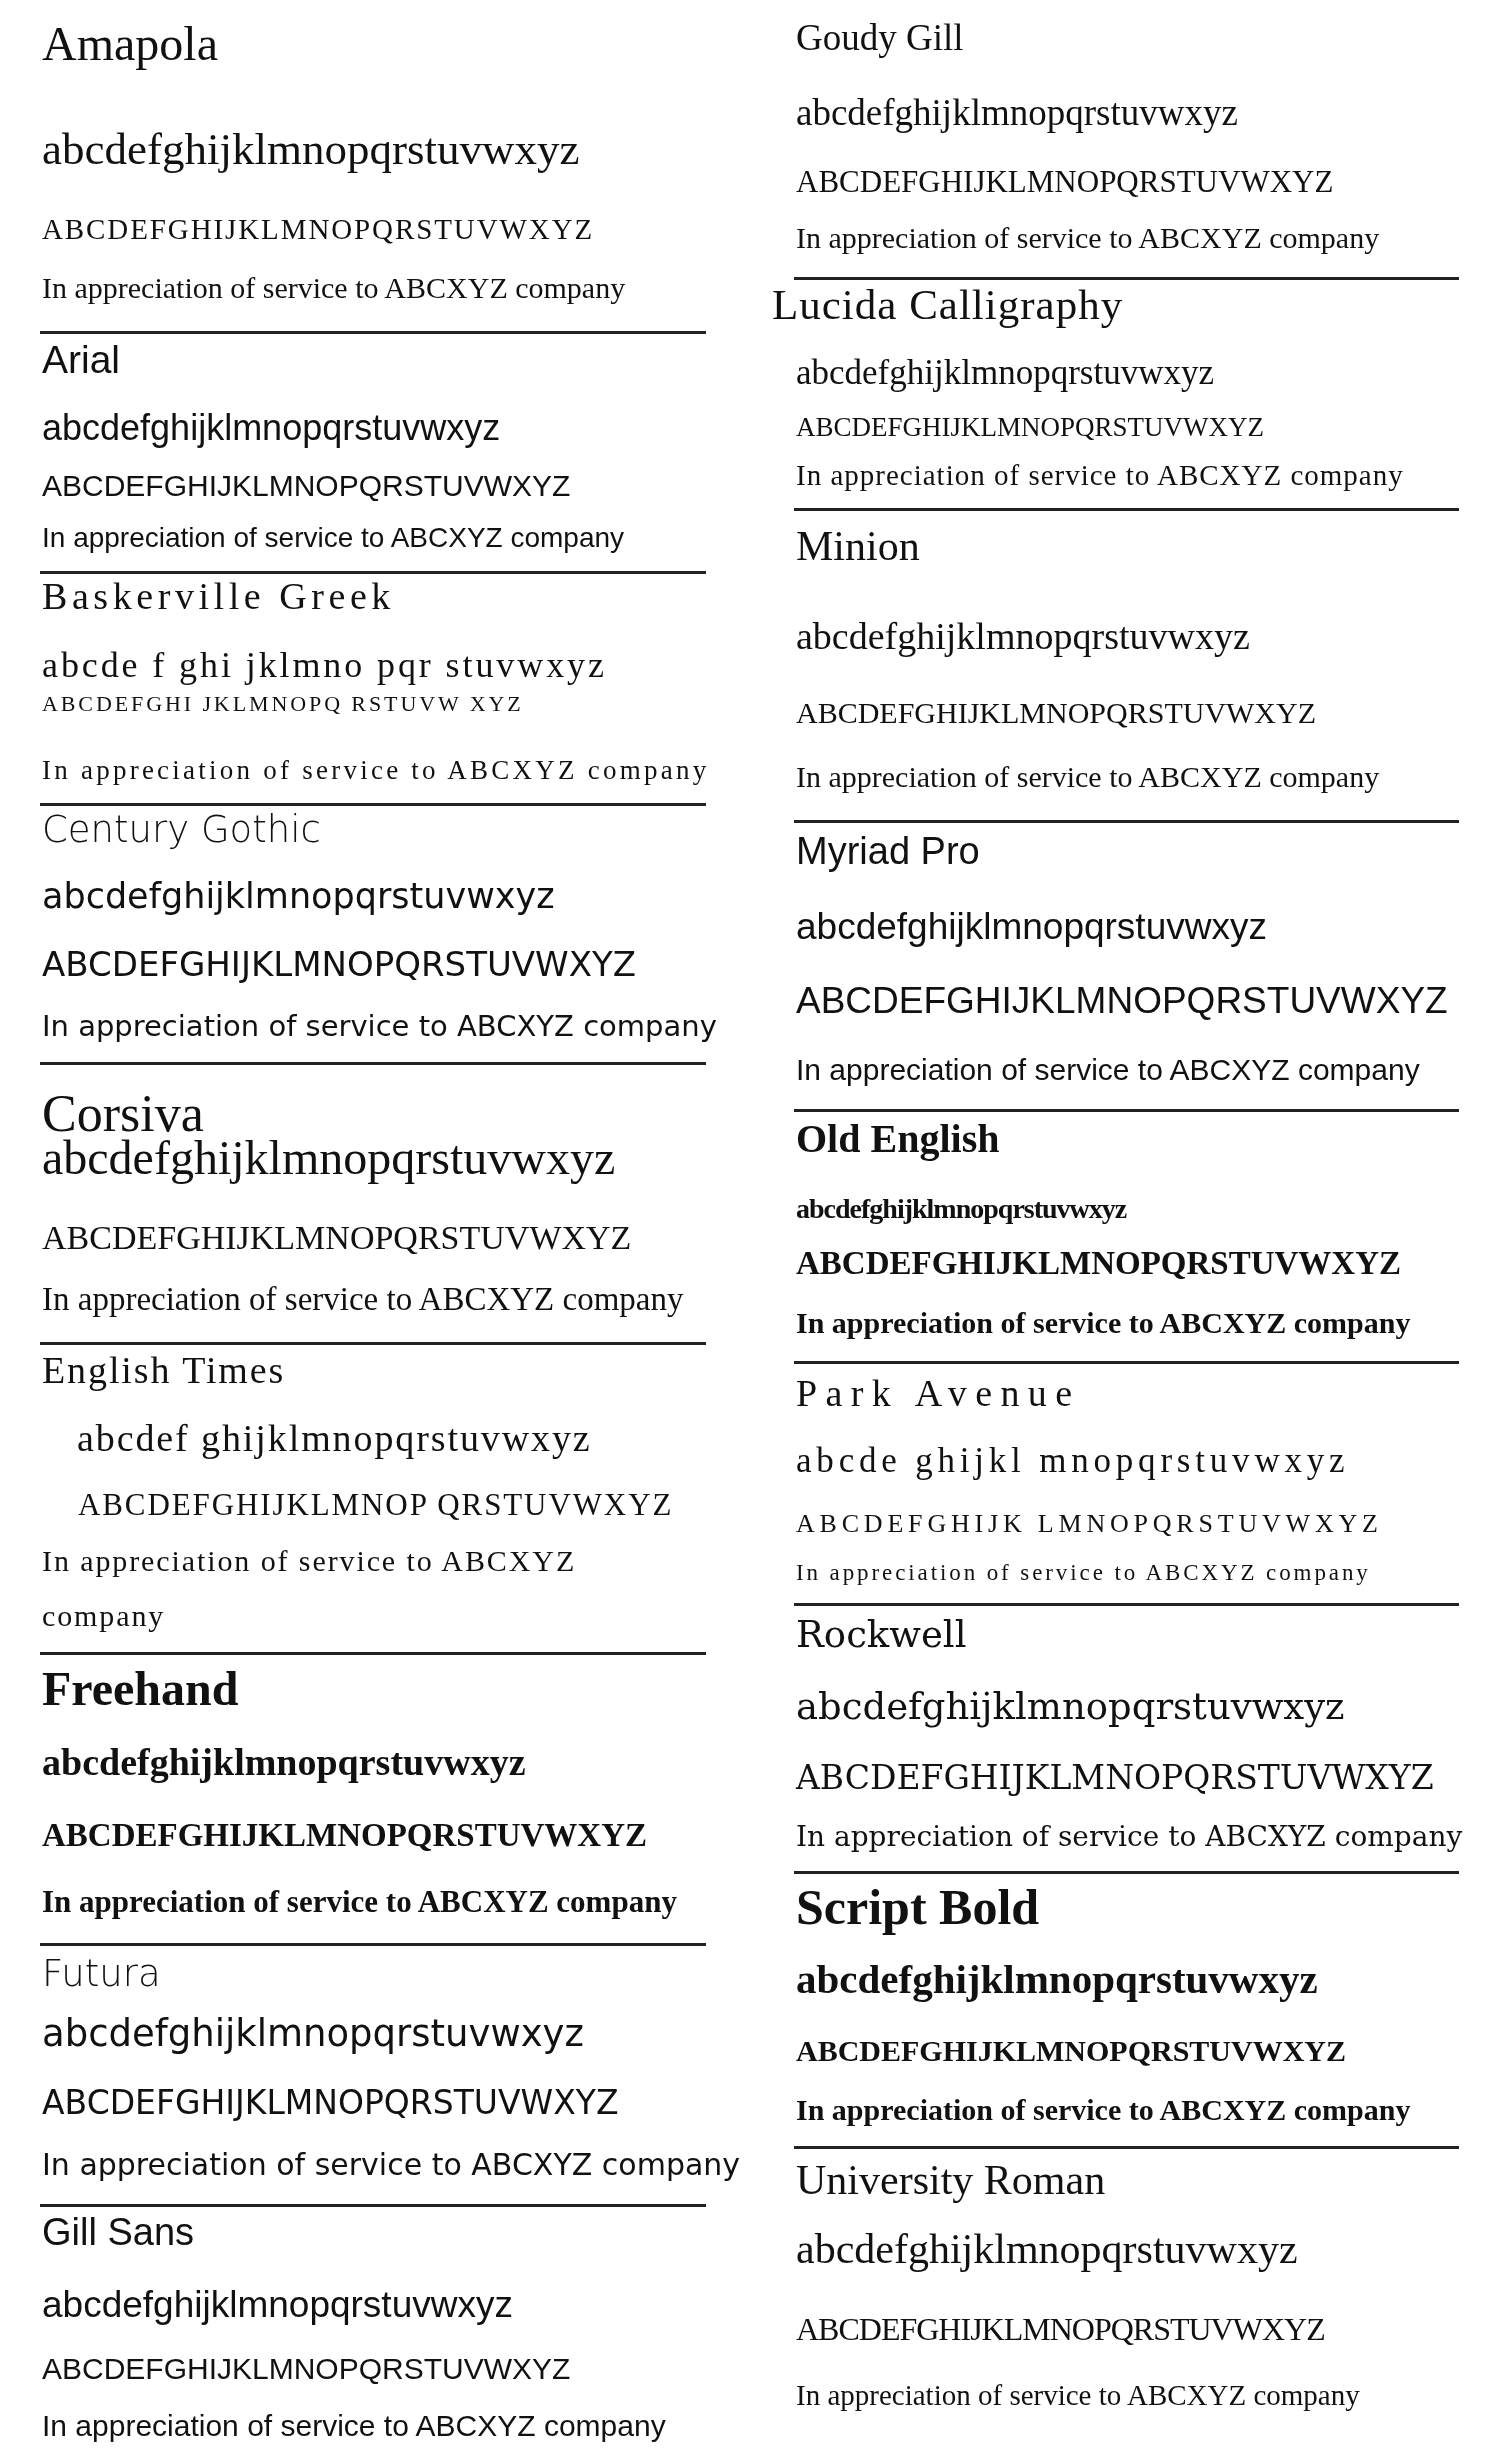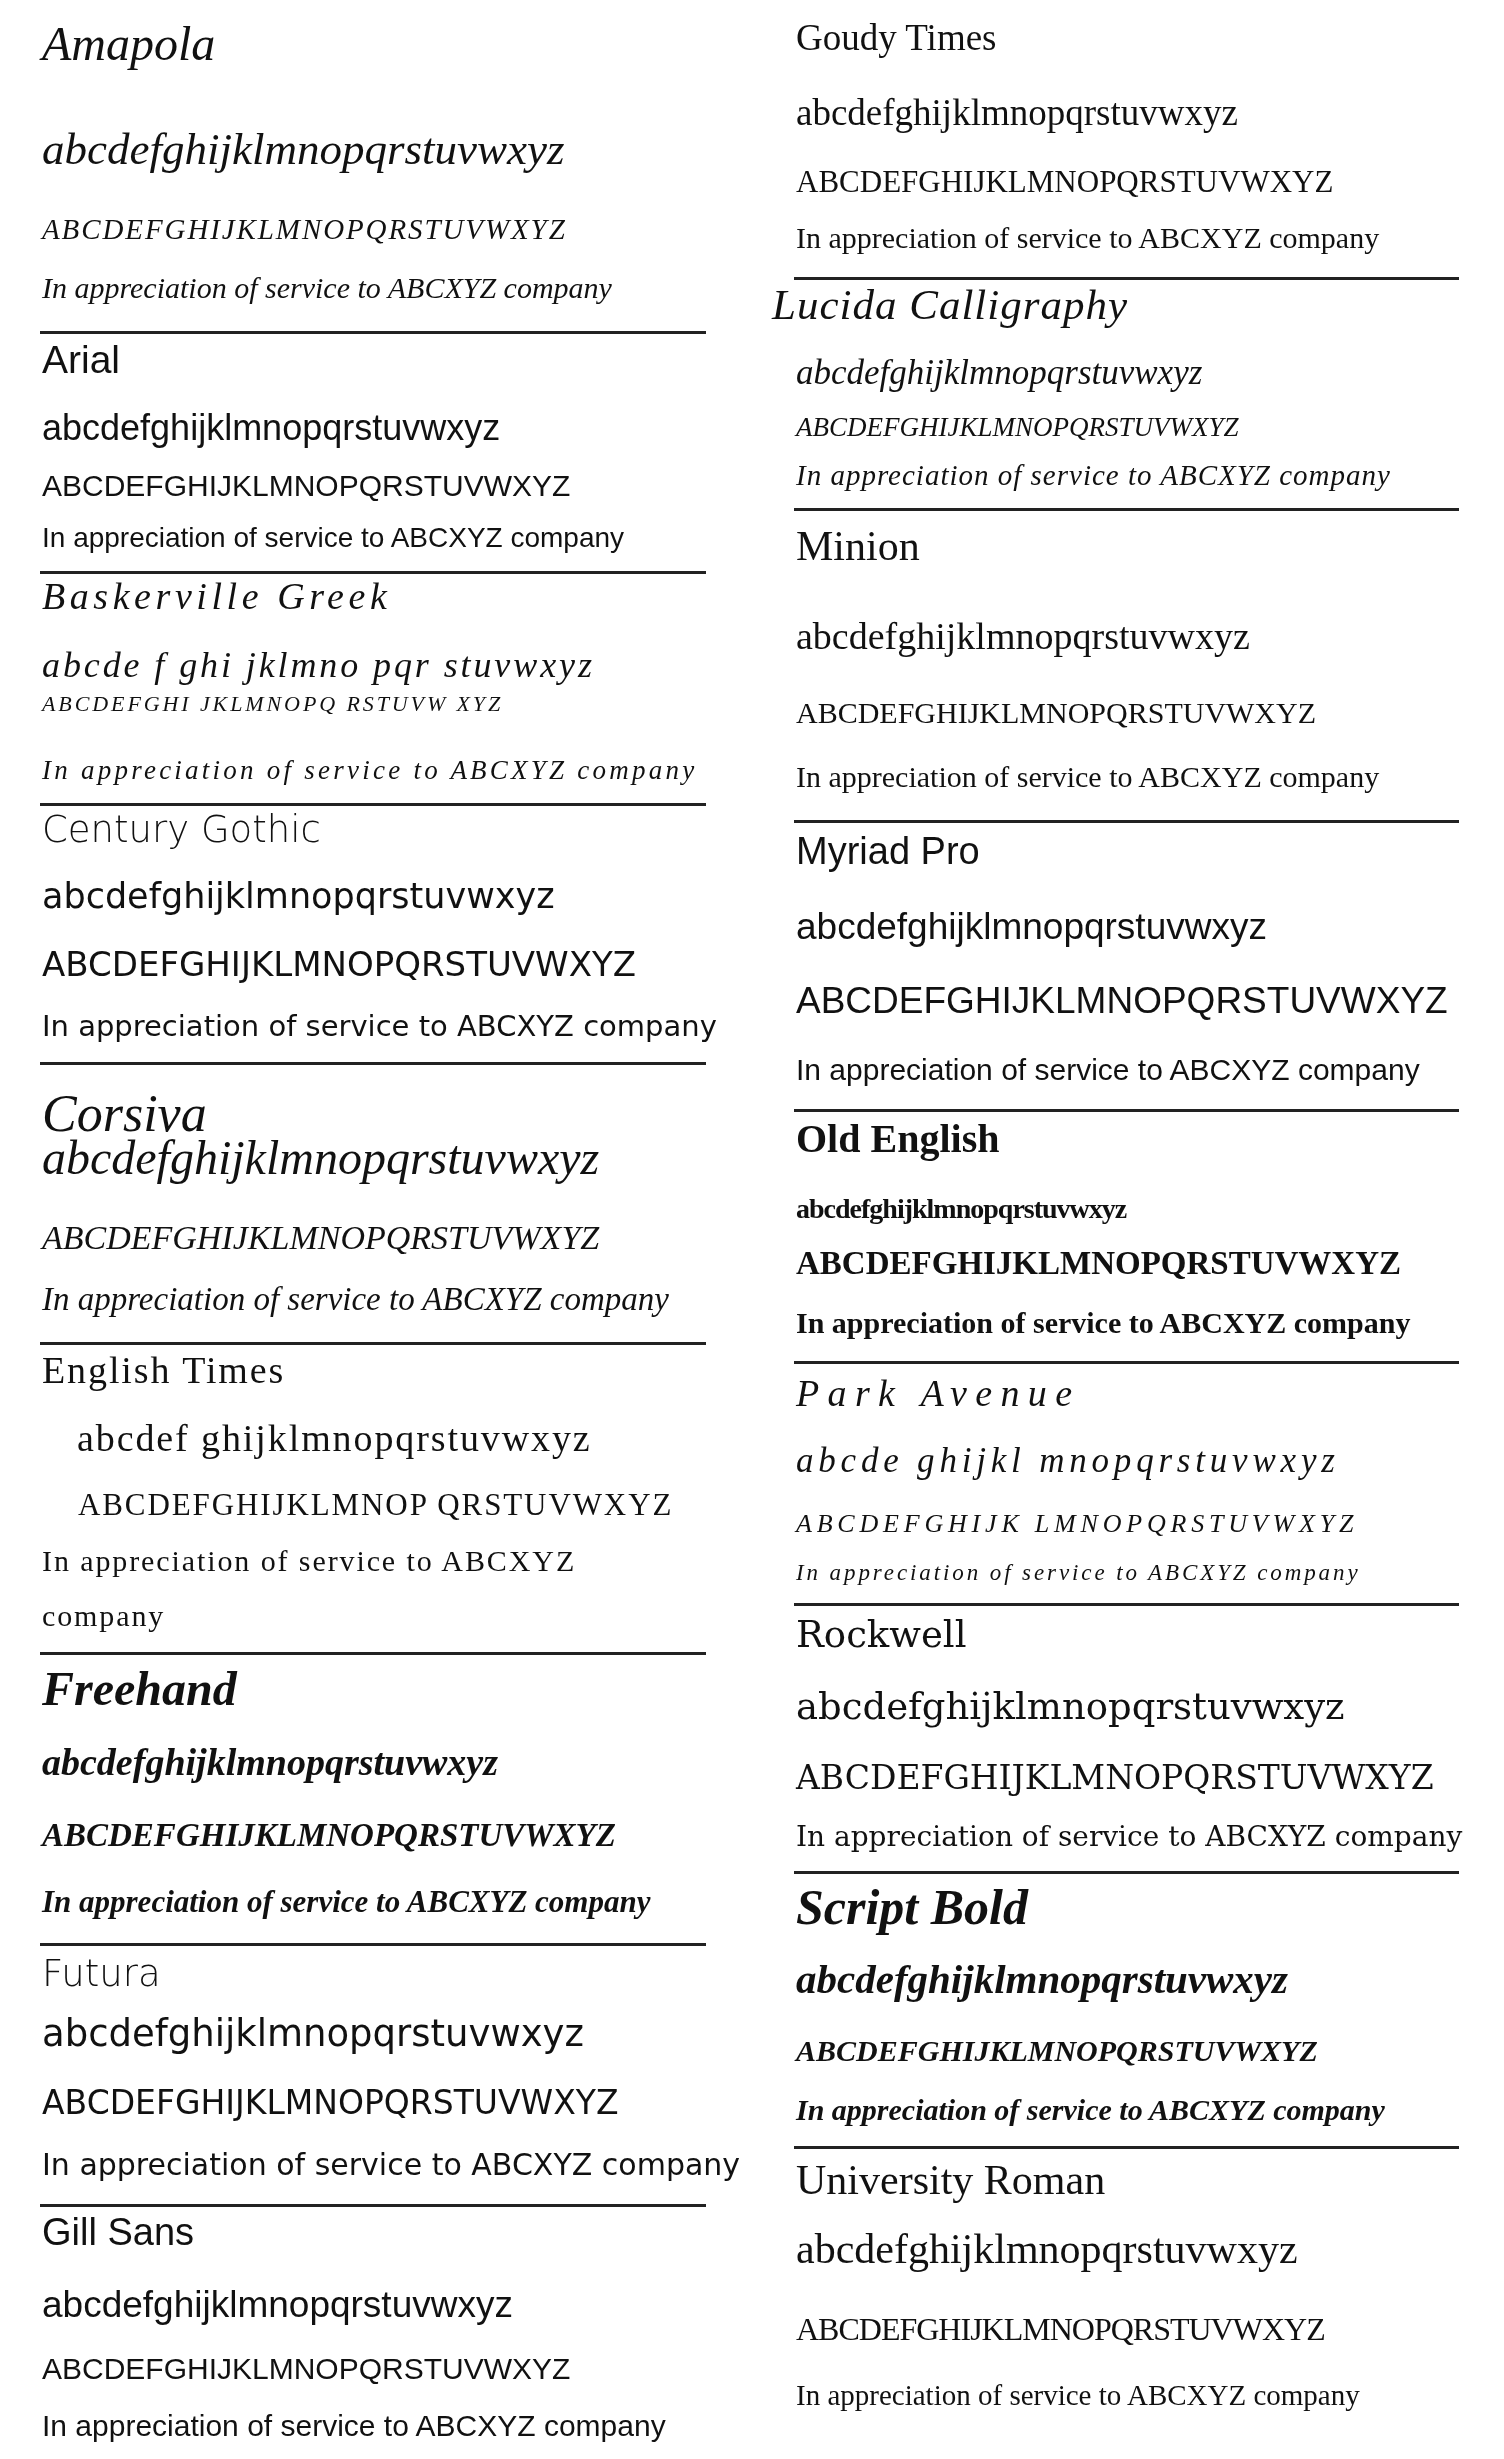--- a/index.html
+++ b/index.html
@@ -9,21 +9,21 @@
     white-space: nowrap;
     transform: translateY(-50%);
     line-height: 1;
     color: #111;
   }
   .divider { position: absolute; height: 2.9px; background: #222; }
   .serif { font-family: "Liberation Serif", "DejaVu Serif", serif; }
   .sans { font-family: "Liberation Sans", "DejaVu Sans", sans-serif; }
   .dsans { font-family: "DejaVu Sans", "Liberation Sans", sans-serif; }
   .dserif { font-family: "DejaVu Serif", "Liberation Serif", serif; }
-  .it { font-style: italic; }
+  .it { }
   .b { font-weight: bold; }
   .wide { letter-spacing: 0.12em; }
   .wider { letter-spacing: 0.22em; }
 </style>
 </head>
 <body>
 
 <section>
   <div class="sample-line serif it" style="left:42px;top:44px;font-size:48px;">Amapola</div>
   <div class="sample-line serif it" style="left:42px;top:149px;font-size:45px;">abcdefghijklmnopqrstuvwxyz</div>
@@ -90,21 +90,21 @@
 <div class="divider" style="left:40px;top:2204px;width:666px;"></div>
 
 <section>
   <div class="sample-line sans" style="left:42px;top:2232px;font-size:38px;">Gill Sans</div>
   <div class="sample-line sans" style="left:42px;top:2304px;font-size:37px;">abcdefghijklmnopqrstuvwxyz</div>
   <div class="sample-line sans" style="left:42px;top:2369px;font-size:30px;">ABCDEFGHIJKLMNOPQRSTUVWXYZ</div>
   <div class="sample-line sans" style="left:42px;top:2426px;font-size:30px;">In appreciation of service to ABCXYZ company</div>
 </section>
 
 <section>
-  <div class="sample-line serif" style="left:796px;top:37px;font-size:37px;">Goudy Times</div>
+  <div class="sample-line serif" style="left:796px;top:37px;font-size:37px;">Goudy Gill</div>
   <div class="sample-line serif" style="left:796px;top:112px;font-size:37px;">abcdefghijklmnopqrstuvwxyz</div>
   <div class="sample-line serif" style="left:796px;top:181px;font-size:31px;">ABCDEFGHIJKLMNOPQRSTUVWXYZ</div>
   <div class="sample-line serif" style="left:796px;top:238px;font-size:30px;">In appreciation of service to ABCXYZ company</div>
 </section>
 <div class="divider" style="left:794px;top:277px;width:665px;"></div>
 
 <section>
   <div class="sample-line serif it" style="left:772px;top:304px;font-size:43px;letter-spacing:1px;">Lucida Calligraphy</div>
   <div class="sample-line serif it" style="left:796px;top:372px;font-size:35px;">abcdefghijklmnopqrstuvwxyz</div>
   <div class="sample-line serif it" style="left:796px;top:427px;font-size:27px;">ABCDEFGHIJKLMNOPQRSTUVWXYZ</div>

